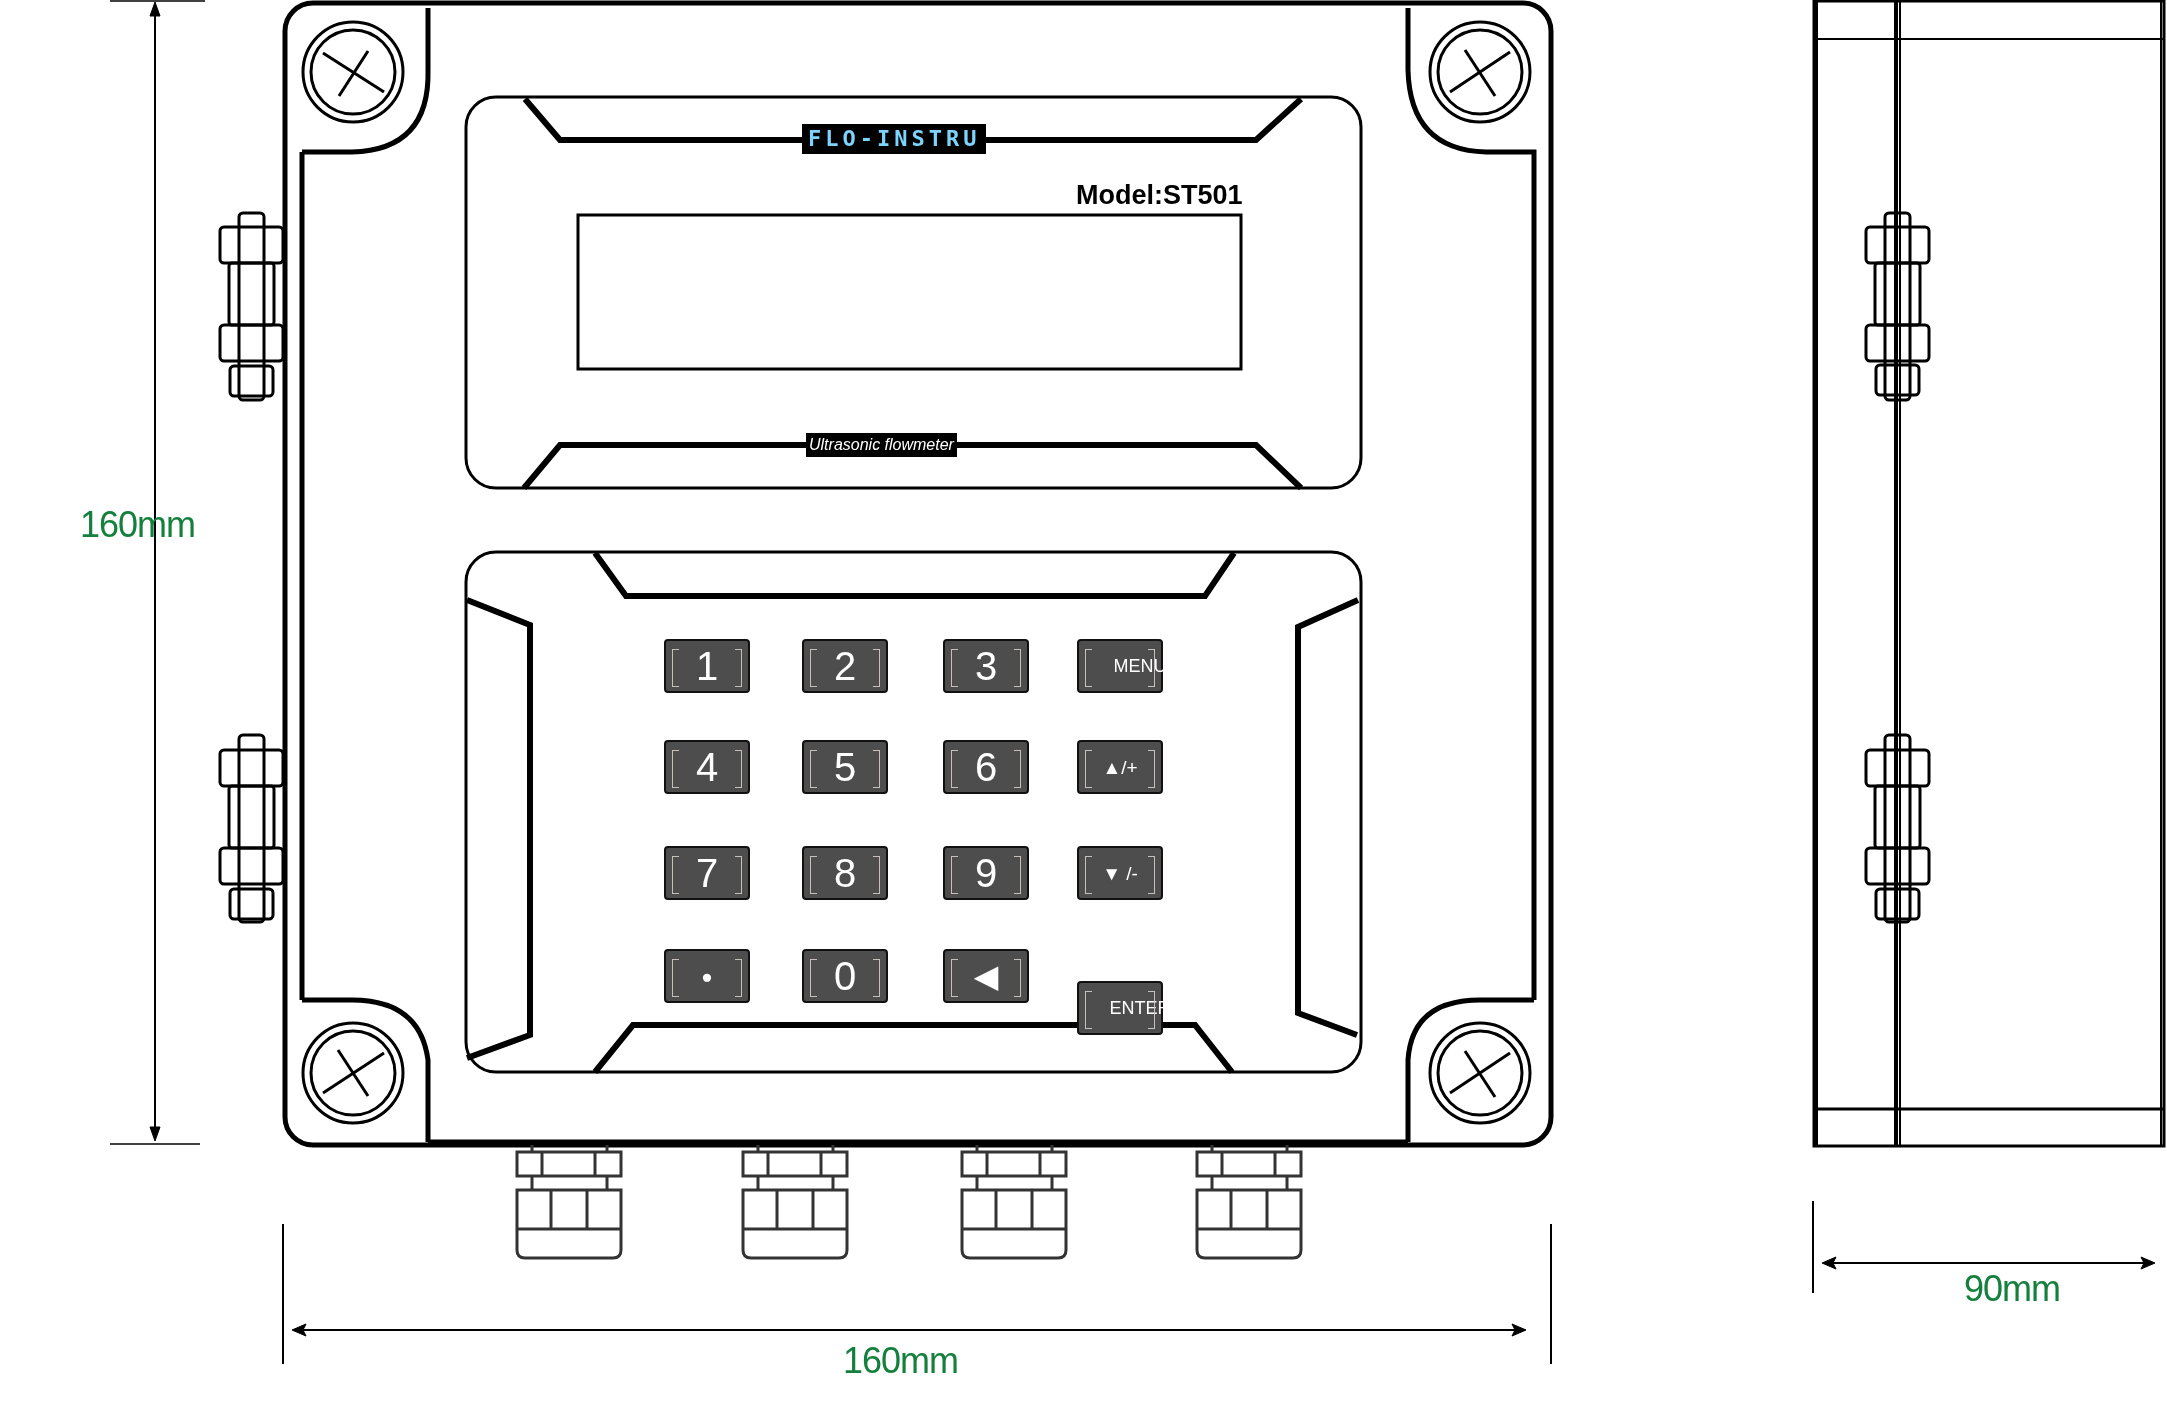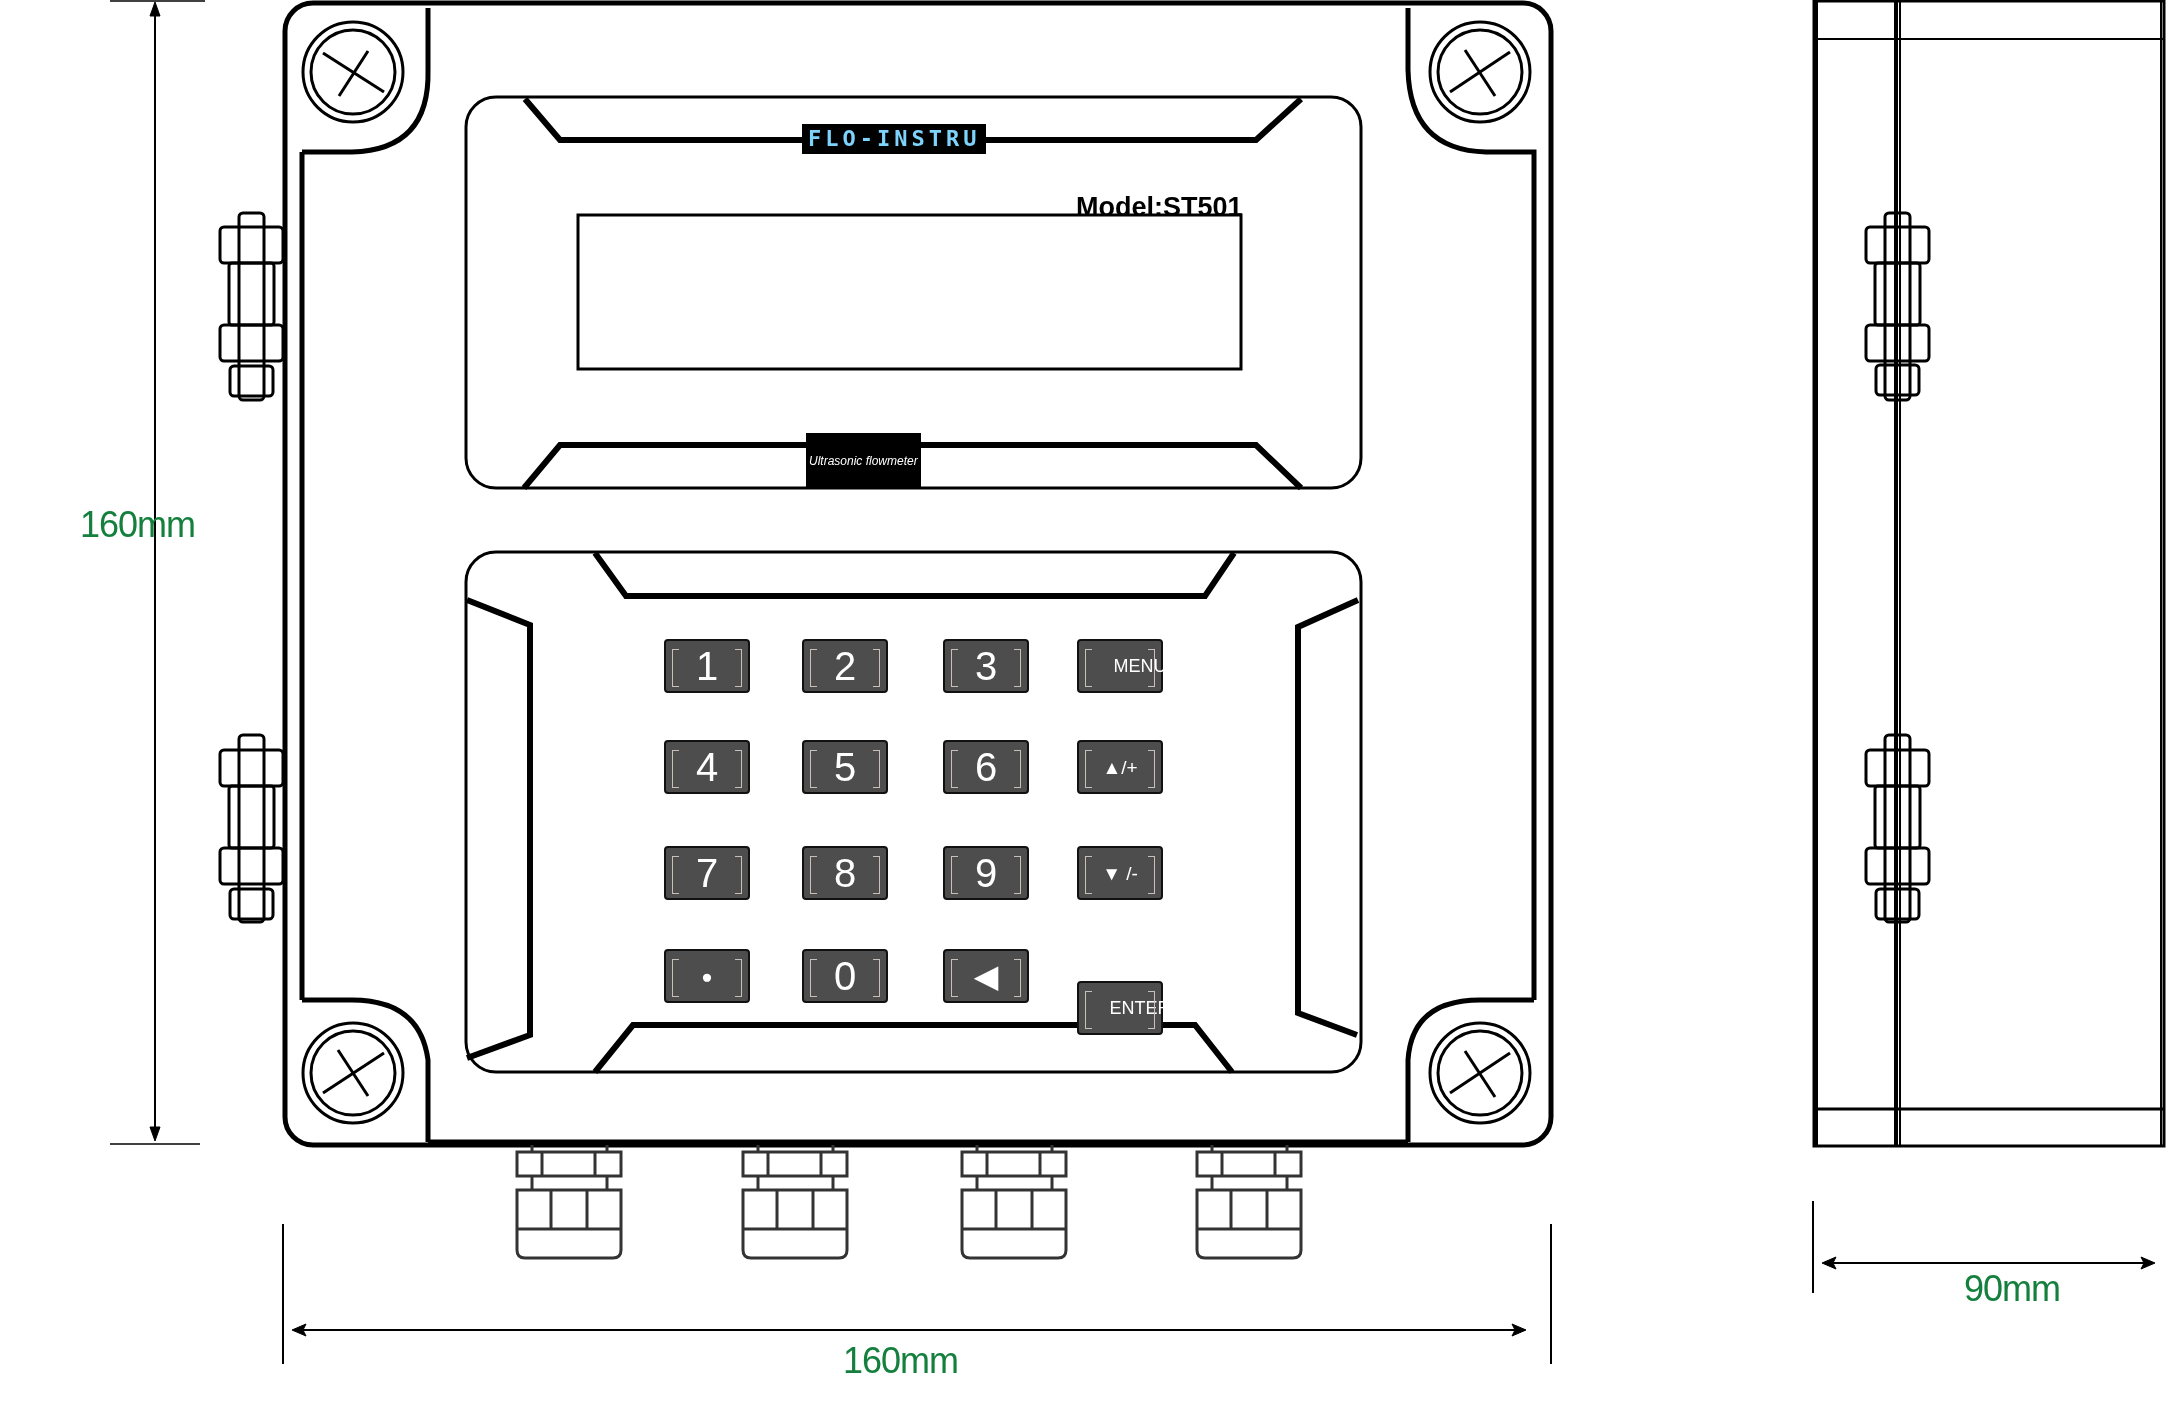--- a/index.html
+++ b/index.html
@@ -1,21 +1,21 @@
 <!DOCTYPE html>
 <html><head>
   <meta charset="utf-8">
   <style>
     html, body { margin: 0; padding: 0; background: #ffffff; }
     body { width: 2167px; height: 1402px; position: relative; overflow: hidden; font-family: "Liberation Sans", sans-serif; }
     svg.drawing { position: absolute; left: 0; top: 0; }
     .dim-label { position: absolute; font-family: Liberation Sans, sans-serif; font-size: 36px; color: #15803d; letter-spacing: -1px; }
-    .model-label { position: absolute; font-family: "Liberation Sans", sans-serif; font-weight: bold; font-size: 27px; color: #000; margin-top: 12px; }
+    .model-label { position: absolute; font-family: "Liberation Sans", sans-serif; font-weight: bold; font-size: 27px; color: #000; }
     .brand { position: absolute; background: #000; color: #7dd3fc; font-family: "DejaVu Sans Mono", monospace; font-weight: bold; font-size: 22px; letter-spacing: 4px; padding: 0 6px; line-height: 30px; height: 30px; }
-    .subtitle { position: absolute; background: #000; color: #fff; font-family: "Liberation Sans", sans-serif; font-style: italic; font-size: 12px; line-height: 24px; padding: 16px 3px; }
+    .subtitle { position: absolute; background: #000; color: #fff; font-family: "Liberation Sans", sans-serif; font-style: italic; font-size: 16px; line-height: 24px; padding: 0 3px; }
     .key { position: absolute; width: 86px; height: 54px; background: #4d4d4d; border: 2px solid #111; border-radius: 4px; box-sizing: border-box; color: #fff; display: flex; align-items: center; justify-content: center; }
     .key .br-l, .key .br-r { position: absolute; top: 8px; width: 6px; height: 36px; border: 1.5px solid #c8c0b8; }
     .key .br-l { left: 6px; border-right: none; }
     .key .br-r { right: 6px; border-left: none; }
     .key .lbl { font-size: 40px; line-height: 1; }
     .key .lbl.small { font-size: 18px; margin-left: 40px; }
     .key .lbl.mid { font-size: 19px; }
   </style>
 </head>
 <body>

